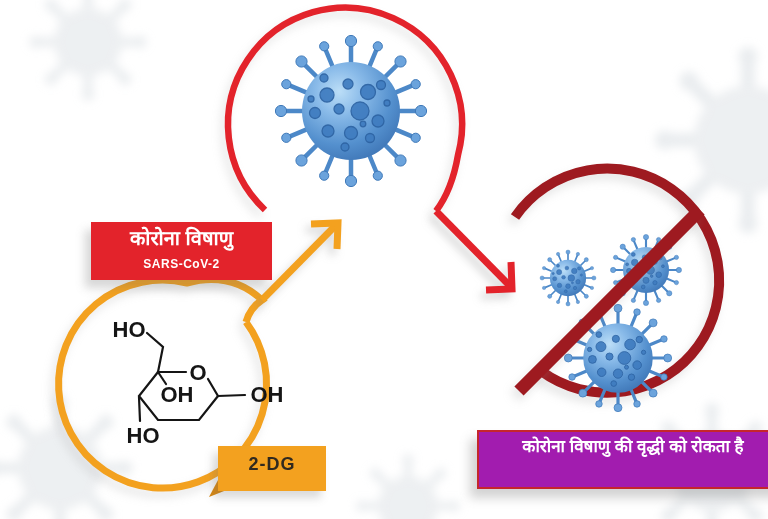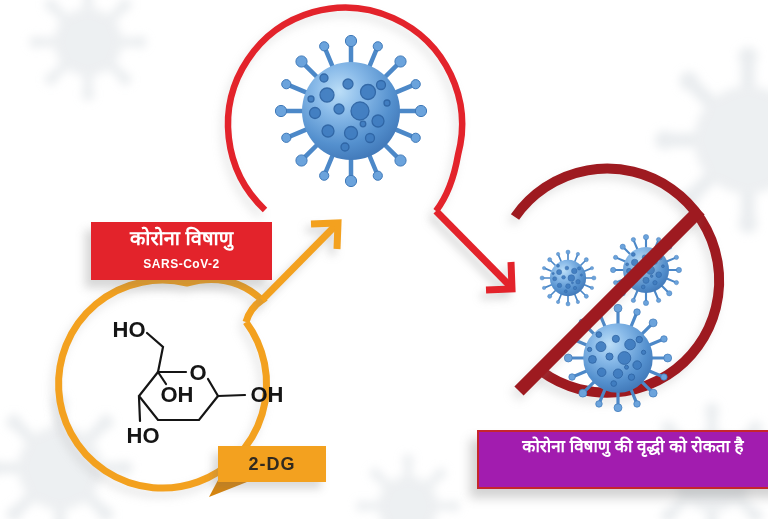--- a/index.html
+++ b/index.html
@@ -10,21 +10,21 @@
   .stage svg{position:absolute;left:0;top:0;}
   .label-box{position:absolute;text-align:center;color:#fff;font-weight:bold;}
   .virus-label{
     left:91px;top:190px;width:181px;height:58px;background:#e3232b;
     box-shadow:-6px 8px 9px rgba(110,110,110,.28);
     margin-top:32px;
   }
   .virus-label .l1{font-size:20px;line-height:27px;padding-top:3px;white-space:nowrap;}
   .virus-label .l2{font-size:12px;line-height:24px;letter-spacing:.5px;}
   .dg-label{
-    left:218px;top:446px;width:108px;height:36px;background:#f3a11f;
+    left:218px;top:446px;width:108px;height:45px;background:#f3a11f;
     color:#30291f;font-size:18px;line-height:36px;letter-spacing:1px;
     box-shadow:-5px 7px 8px rgba(110,110,110,.25);
   }
   .result-label{
     left:437px;top:430px;width:312px;height:59px;background:#a21caf;
     border:2px solid #c5262c;box-sizing:border-box;
     box-shadow:-7px 9px 10px rgba(110,110,110,.3);
     margin-left:40px;
   }
   .result-label .l1{font-size:17px;line-height:26px;padding-top:2px;white-space:nowrap;}

